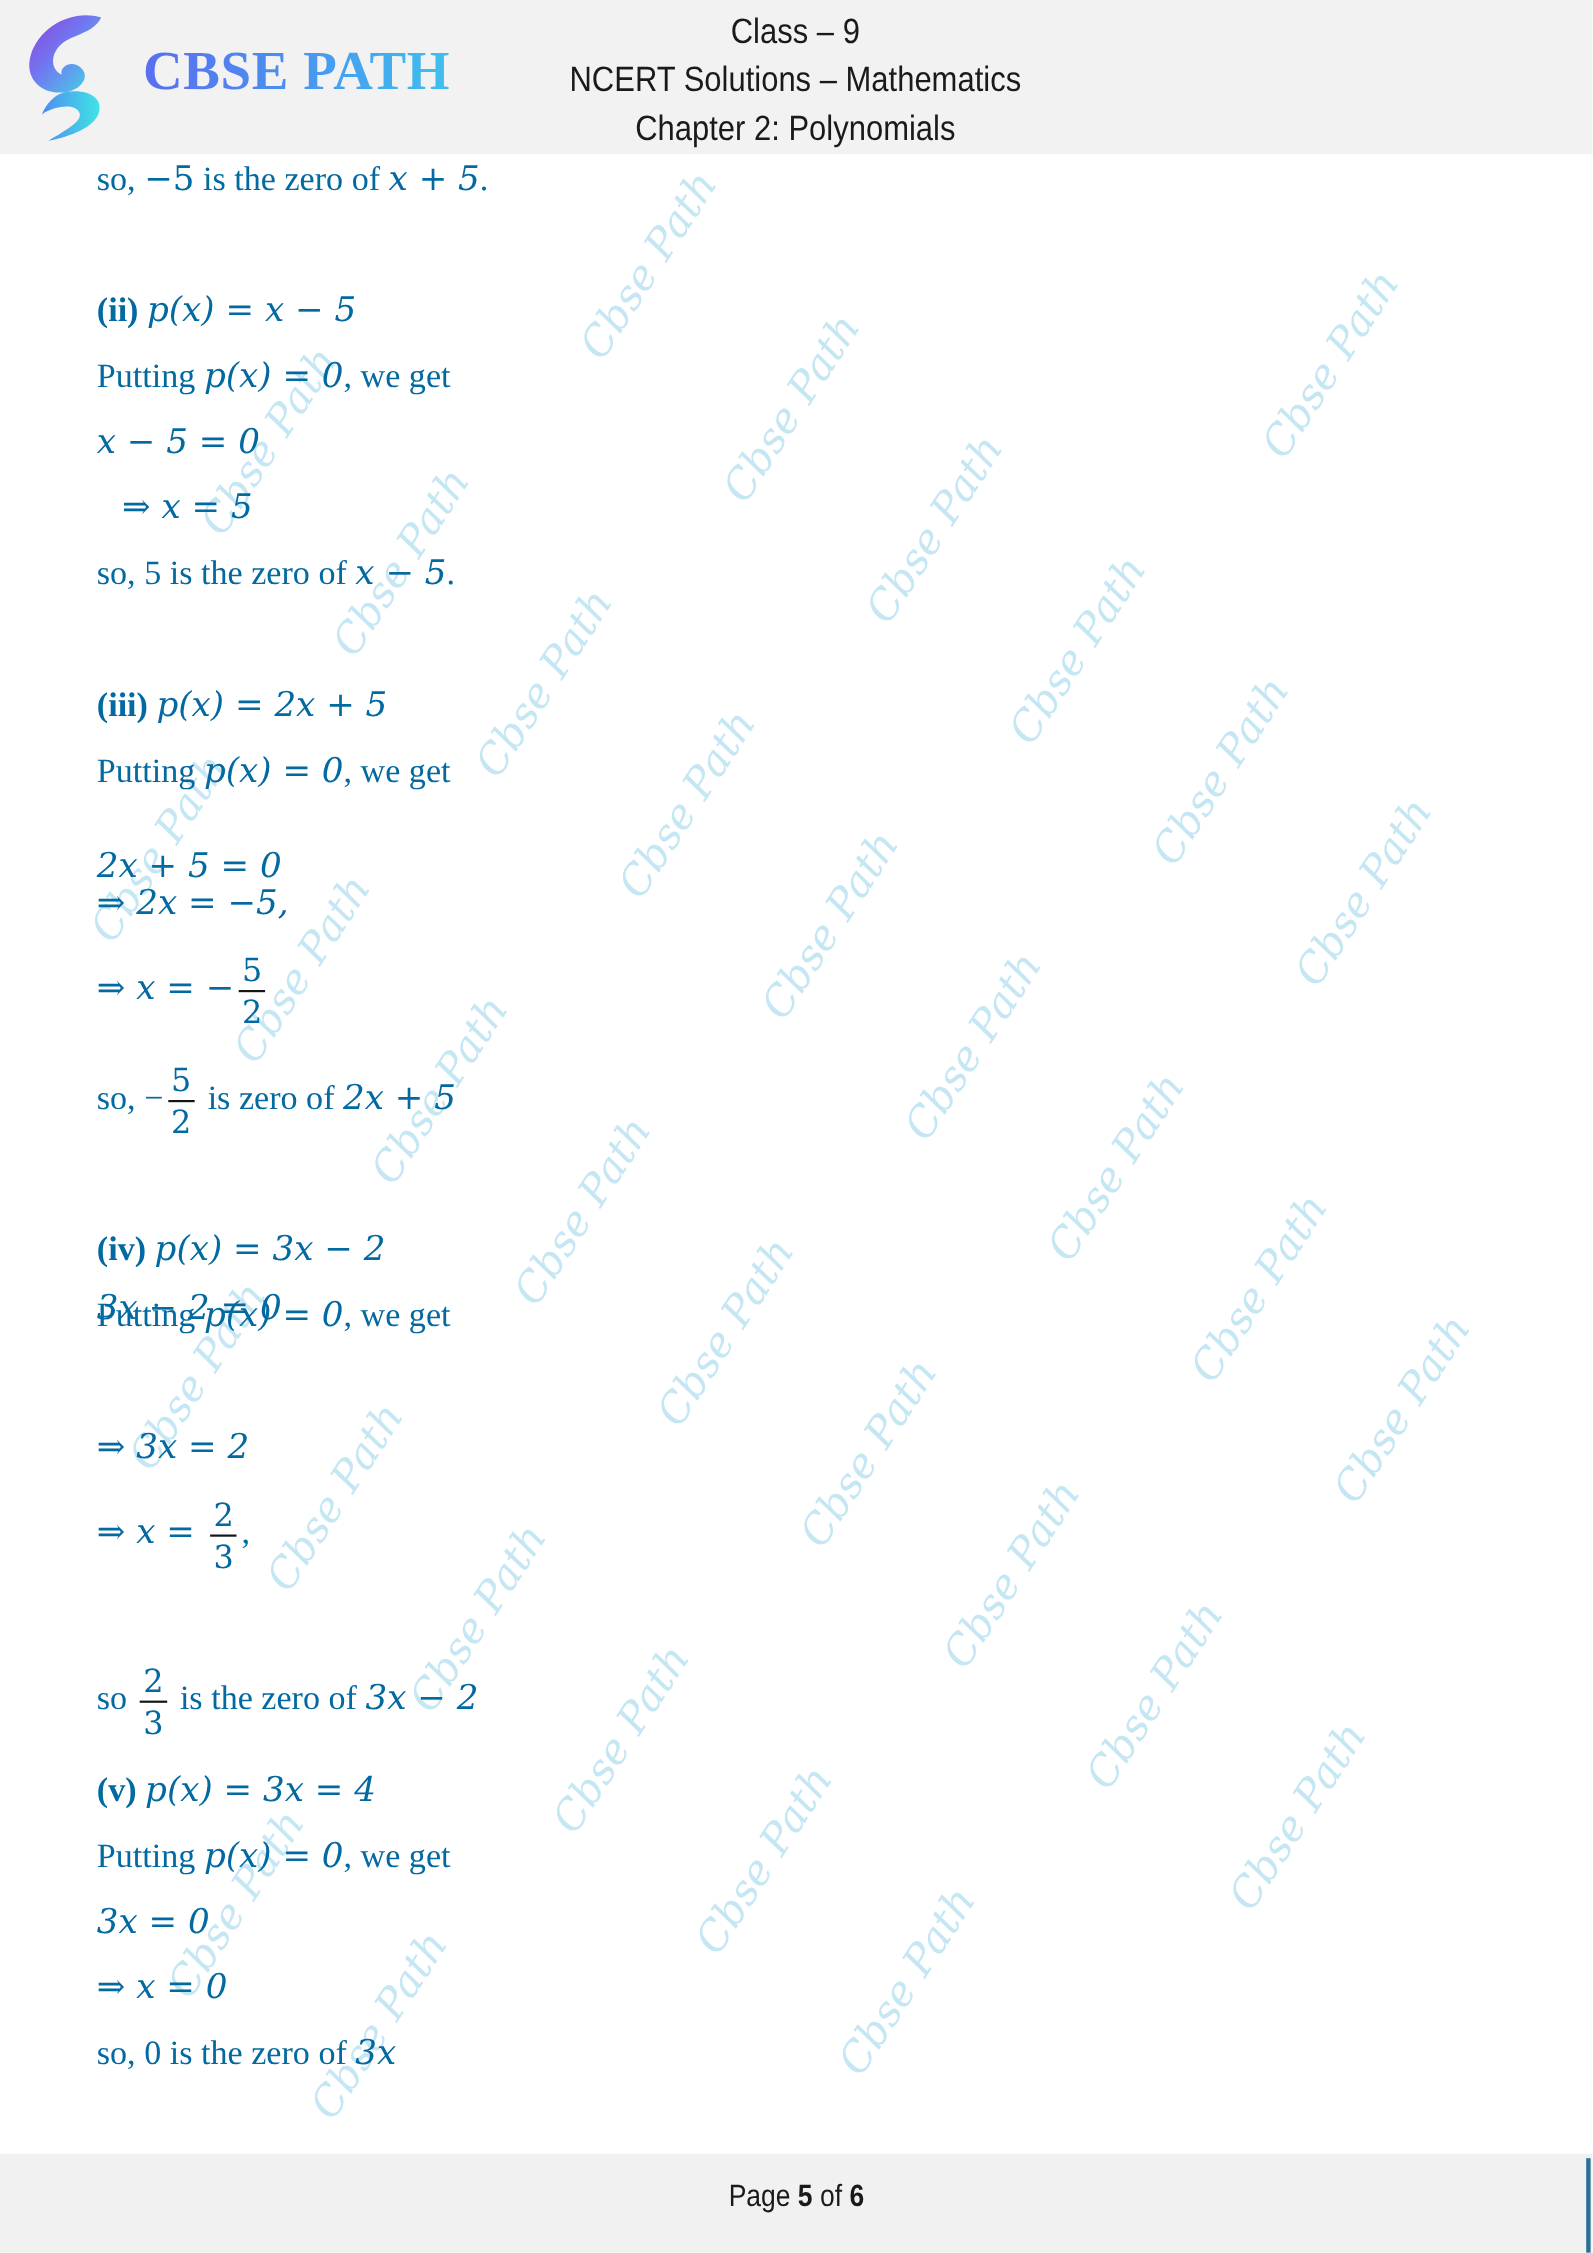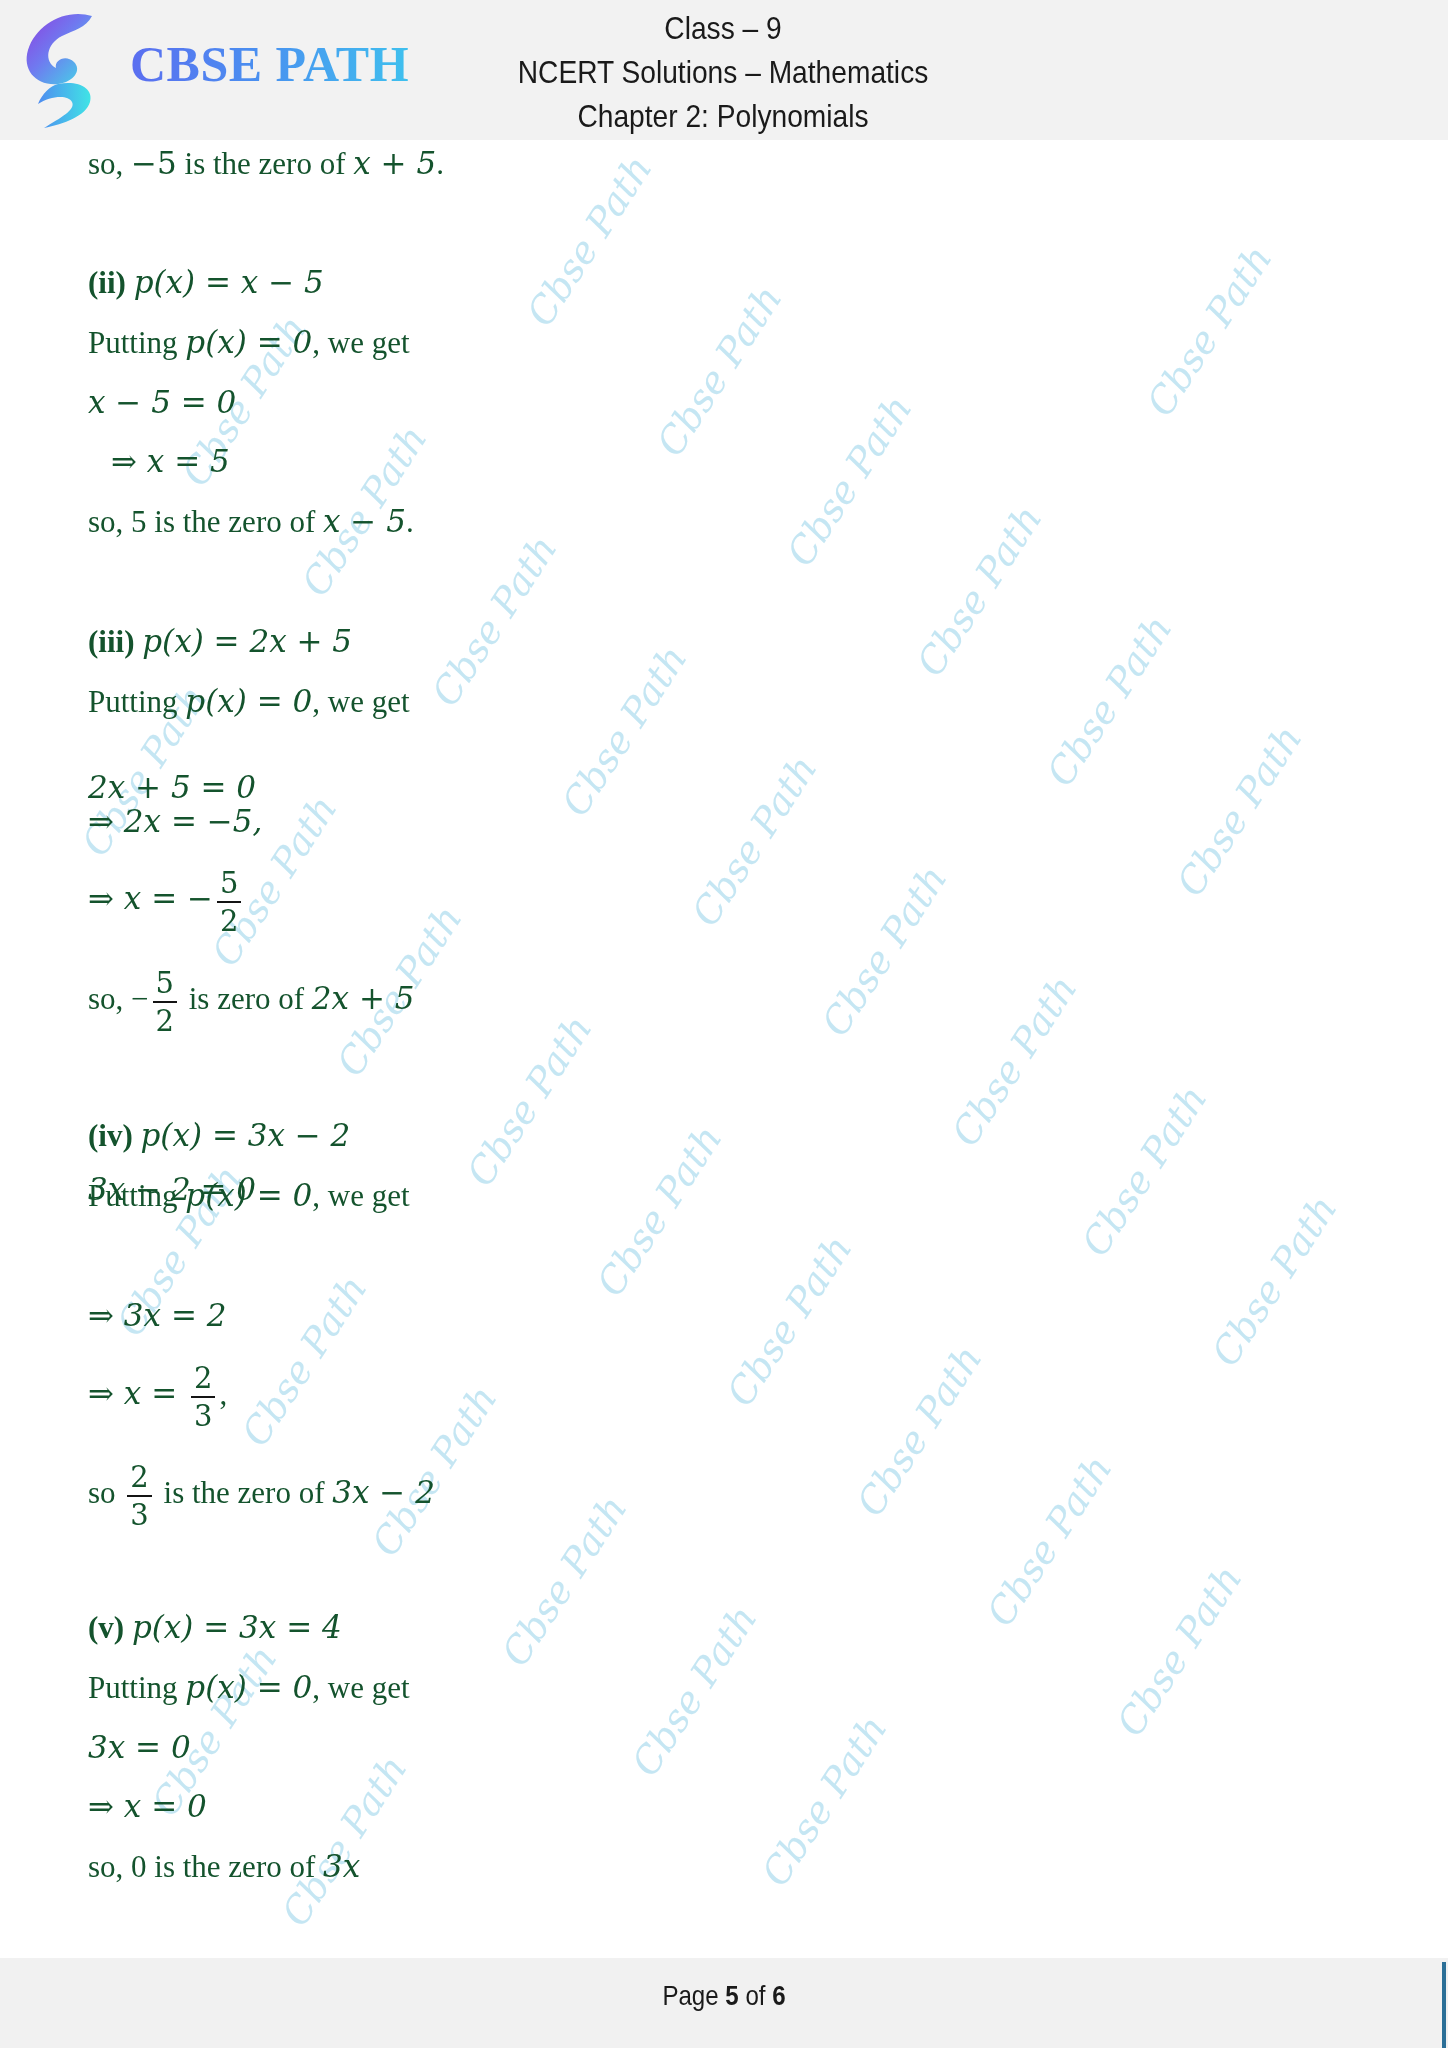--- a/index.html
+++ b/index.html
@@ -32,21 +32,21 @@
     .wm {
       position: absolute; font-family: "DejaVu Serif", serif; font-style: italic;
       font-size: 38px; color: #bfe4f2; white-space: nowrap;
       transform: rotate(-57deg); transform-origin: left bottom; opacity: 0.9;
     }
 
     
     .content { position: absolute; left: 88px; top: 0; width: 1200px; }
     .line {
       position: absolute; left: 0; white-space: nowrap;
-      font-size: 31px; line-height: 40px; color: #14532d;
+      font-size: 31px; line-height: 40px; color: #0369a1;
     }
     .m-i { font-family: "DejaVu Serif", serif; font-style: italic; }
     .m { font-family: "DejaVu Serif", serif; }
     .label { font-weight: bold; font-family: "Liberation Serif", serif; }
     .frac {
       display: inline-block; vertical-align: middle; text-align: center;
       font-family: "DejaVu Serif", serif; font-size: 29px; line-height: 36px; margin: 0 4px;
     }
     .frac .num { display: block; border-bottom: 2px solid #141414; padding: 0 3px; }
     .frac .den { display: block; padding: 0 3px; }
@@ -164,21 +164,21 @@
     <span class="label">(iv)</span> <span class="m-i">p(x) = 3x − 2</span>
   </div>
   <div class="line" style="top:1175px;">
     <span>Putting </span><span class="m-i">p(x) = 0</span><span>, we get</span>
   </div>
   <div class="line m-i" style="top:1169px;">3x − 2 = 0</div>
   <div class="line m-i" style="top:1295px;">⇒ 3x = 2</div>
   <div class="line" style="top:1353px; line-height:80px;">
     <span class="m-i">⇒ x = </span><span class="frac"><span class="num">2</span><span class="den">3</span></span><span>,</span>
   </div>
-  <div class="line" style="top:1452px; line-height:80px;">
+  <div class="line" style="top:1504px; line-height:80px;">
     <span>so </span><span class="frac"><span class="num">2</span><span class="den">3</span></span><span> is the zero of </span><span class="m-i">3x − 2</span>
   </div>
 
   <div class="line" style="top:1607px;">
     <span class="label">(v)</span> <span class="m-i">p(x) = 3x = 4</span>
   </div>
   <div class="line" style="top:1667px;">
     <span>Putting </span><span class="m-i">p(x) = 0</span><span>, we get</span>
   </div>
   <div class="line m-i" style="top:1727px;">3x = 0</div>

